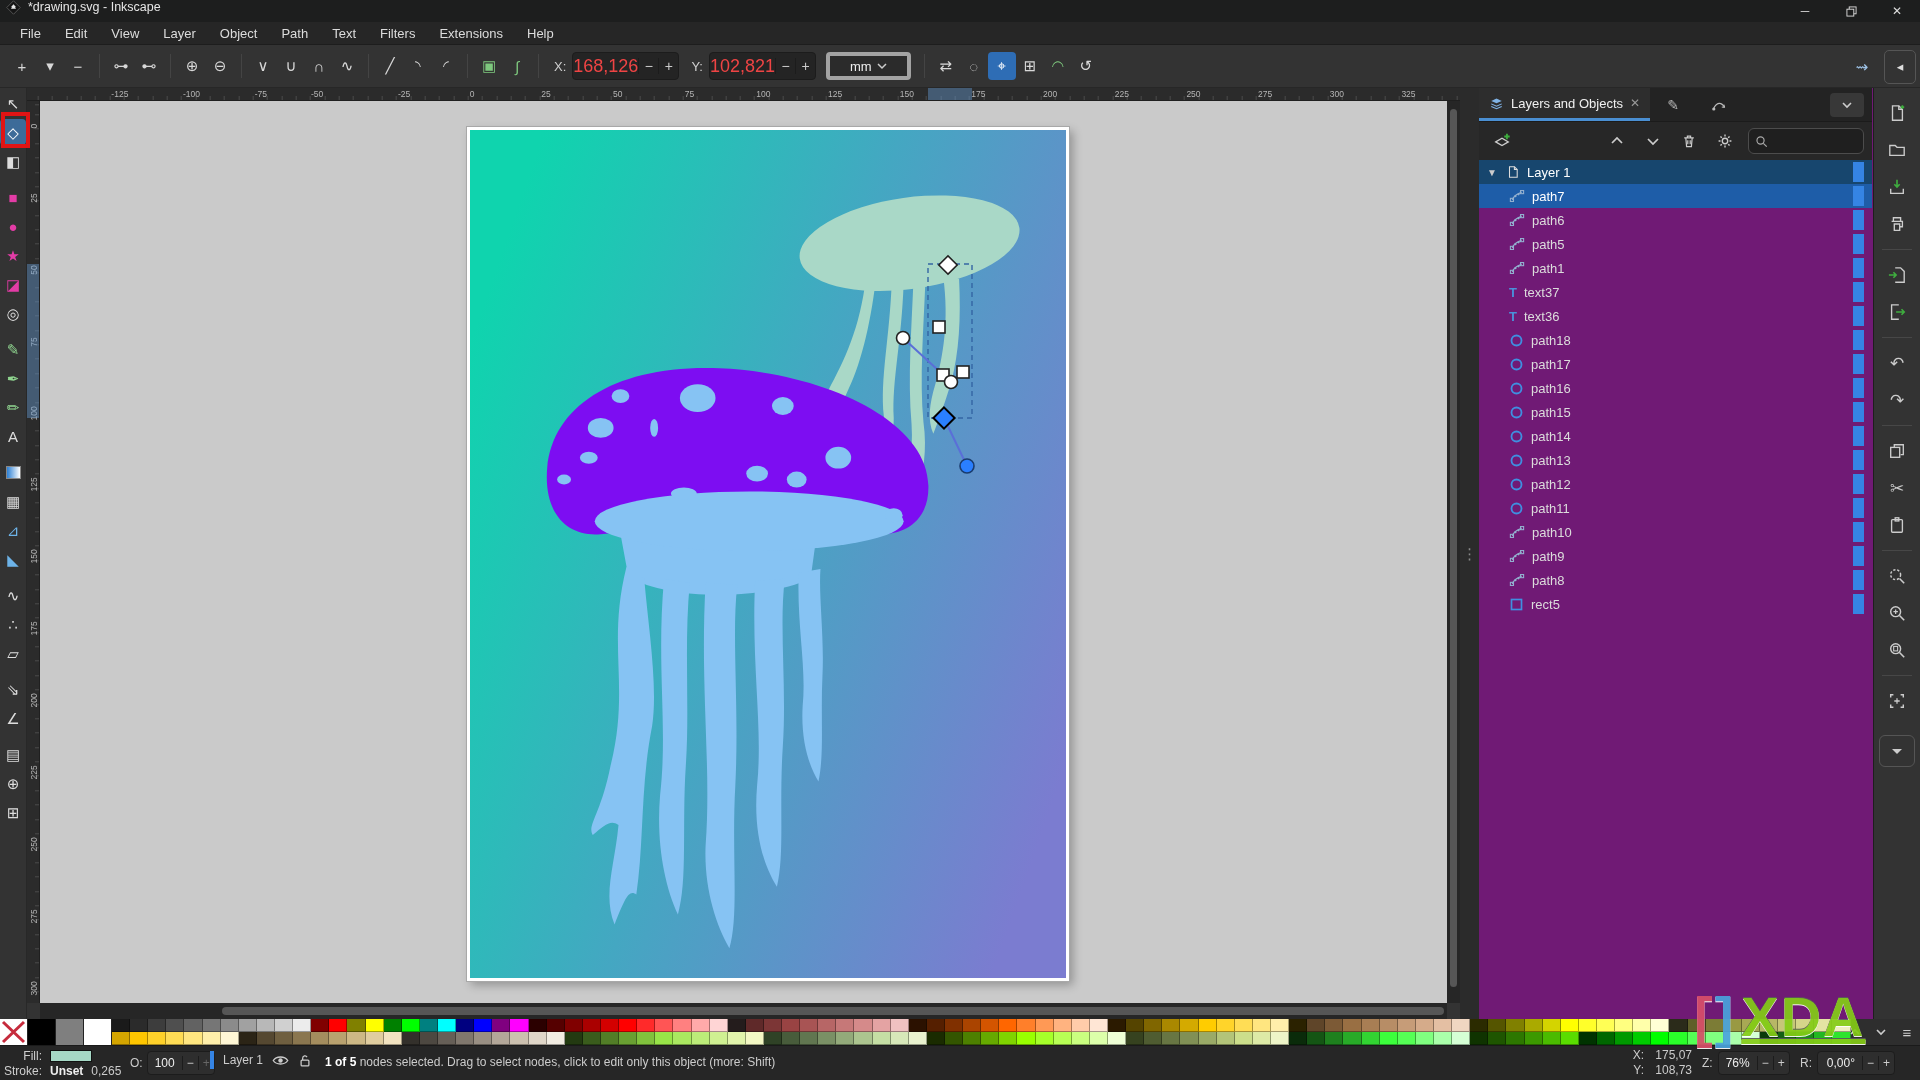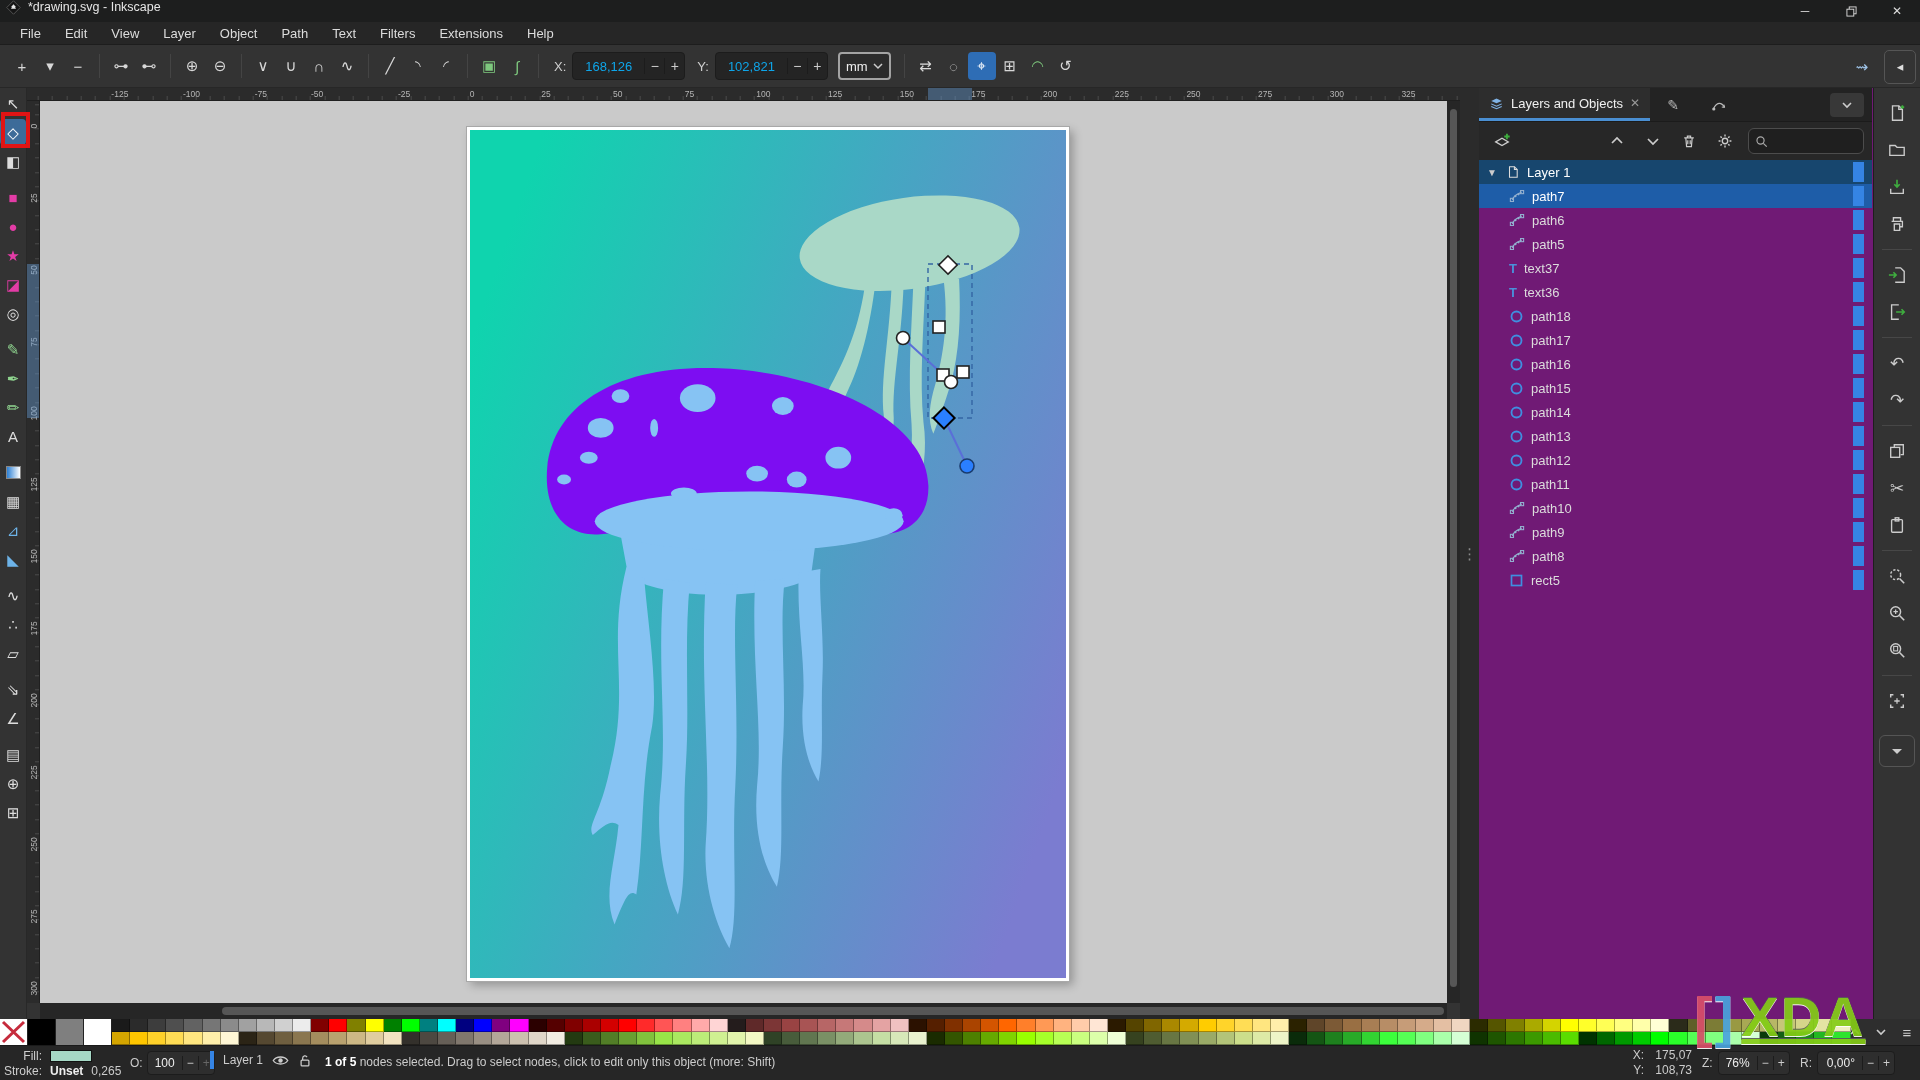--- a/index.html
+++ b/index.html
@@ -24,25 +24,25 @@
   
   #toolbar { position:absolute; left:0; top:45px; width:1920px; height:43px; background:#333;
              border-bottom:1px solid #272727; display:flex; align-items:center; padding-left:8px; }
   .tb-group { display:flex; align-items:center; }
   .tb-sep { width:1px; height:24px; background:#444; margin:0 7px; }
   .tb-btn { min-width:28px; height:28px; border-radius:4px; display:flex; align-items:center;
             justify-content:center; font-size:15px; color:#d8d8d8; }
   .tb-btn.active { background:#2e6db5; color:#fff; }
   .spin { display:flex; align-items:center; background:#242424; border:1px solid #1c1c1c;
           border-radius:4px; height:28px; margin:0 4px; }
-  .spin .val { padding:0 12px; min-width:58px; color:#0ea5e9; font-size:13px; }
+  .spin .val { padding:0 0; min-width:58px; color:#ef4444; font-size:18px; }
   .spin .minus,.spin .plus { width:20px; text-align:center; color:#ccc; font-size:14px; border-left:1px solid #1c1c1c; }
   .spin-label { color:#cfcfcf; margin:0 2px 0 8px; }
-  .unitbox { display:flex; align-items:center; gap:5px; background:#2b2b2b; border:2px solid #a3a3a3;
-             border-radius:4px; height:28px; padding:0 6px; margin:0 6px; color:#eee; }
+  .unitbox { display:flex; align-items:center; gap:5px; background:#2b2b2b; border:4px solid #a3a3a3;
+             border-radius:4px; height:28px; padding:0 20px; margin:0 6px; color:#eee; }
   #snap-area { position:absolute; right:4px; top:45px; height:43px; display:flex; align-items:center; gap:8px; }
   #snap-collapse { width:32px; height:34px; border:1px solid #555; border-radius:5px;
                    display:flex; align-items:center; justify-content:center; color:#ddd; }
 
   
   #toolbox { position:absolute; left:0; top:88px; width:27px; height:931px; background:#333;
              border-right:1px solid #282828; display:flex; flex-direction:column; align-items:center; padding-top:2px; }
   .tool { width:26px; height:26px; margin-bottom:3px; display:flex; align-items:center; justify-content:center;
           border-radius:4px; font-size:15px; line-height:1; }
   .tool.active { background:#3d6b99; color:#fff; }
@@ -502,20 +502,33 @@
           <span>
             <svg width="16" height="14" viewBox="0 0 20 18">
               <path d="M4 14C7 6 12 7 16 4" fill="none" stroke="#93b0cf" stroke-width="1.6"></path>
               <rect x="1.5" y="12" width="4" height="4" fill="none" stroke="#93b0cf" stroke-width="1.4"></rect>
               <rect x="14.5" y="2" width="4" height="4" fill="none" stroke="#93b0cf" stroke-width="1.4"></rect>
               <circle cx="8" cy="9.2" r="1.4" fill="#93b0cf"></circle>
               <circle cx="12" cy="6.8" r="1.4" fill="#93b0cf"></circle>
             </svg>
           </span>
           <span>path5</span>
+          <span class="tag"></span>
+        </div>
+        <div class="lrow">
+          <span>
+            <svg width="16" height="14" viewBox="0 0 20 18">
+              <path d="M4 14C7 6 12 7 16 4" fill="none" stroke="#93b0cf" stroke-width="1.6"></path>
+              <rect x="1.5" y="12" width="4" height="4" fill="none" stroke="#93b0cf" stroke-width="1.4"></rect>
+              <rect x="14.5" y="2" width="4" height="4" fill="none" stroke="#93b0cf" stroke-width="1.4"></rect>
+              <circle cx="8" cy="9.2" r="1.4" fill="#93b0cf"></circle>
+              <circle cx="12" cy="6.8" r="1.4" fill="#93b0cf"></circle>
+            </svg>
+          </span>
+          <span>path1</span>
           <span class="tag"></span>
         </div>
         <div class="lrow">
           <span><span class="tico">T</span></span>
           <span>text37</span>
           <span class="tag"></span>
         </div>
         <div class="lrow">
           <span><span class="tico">T</span></span>
           <span>text36</span>

